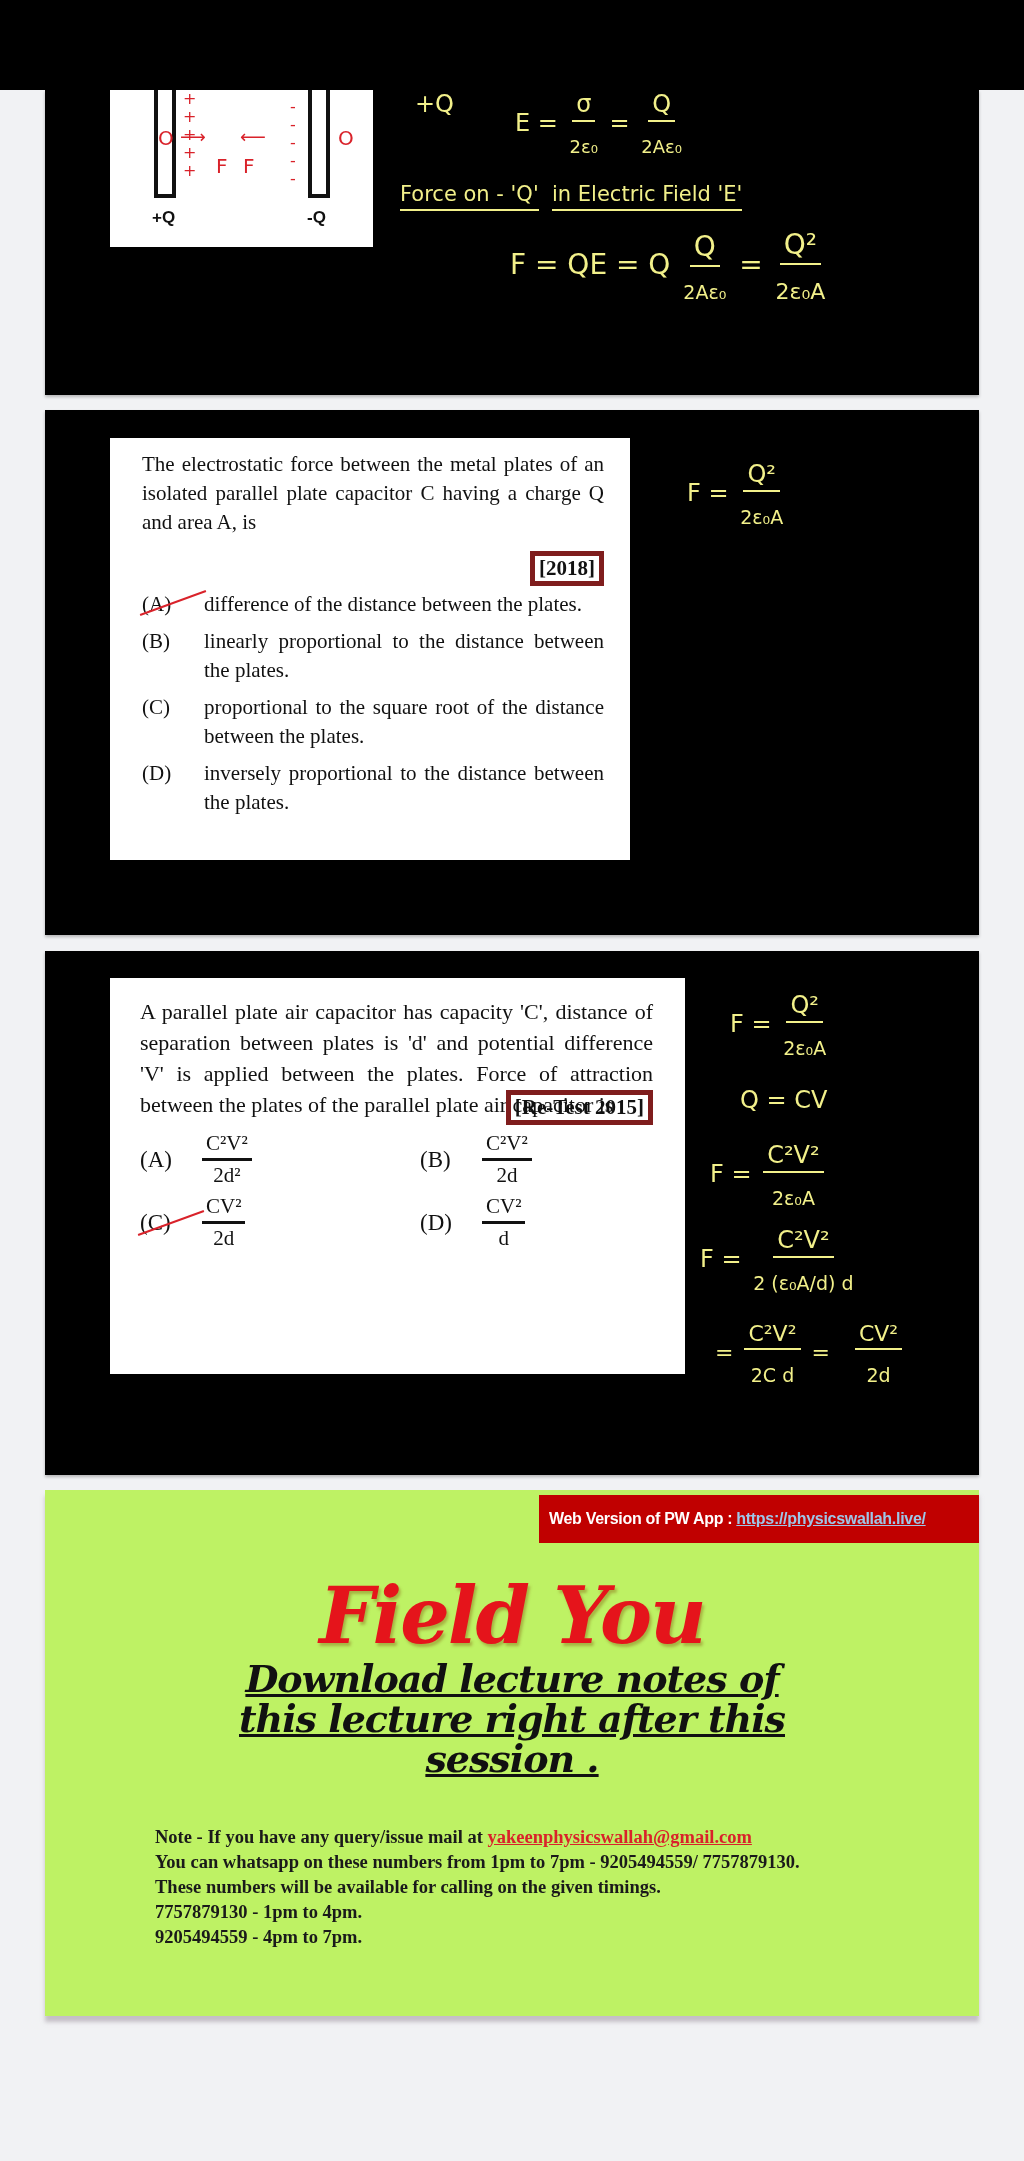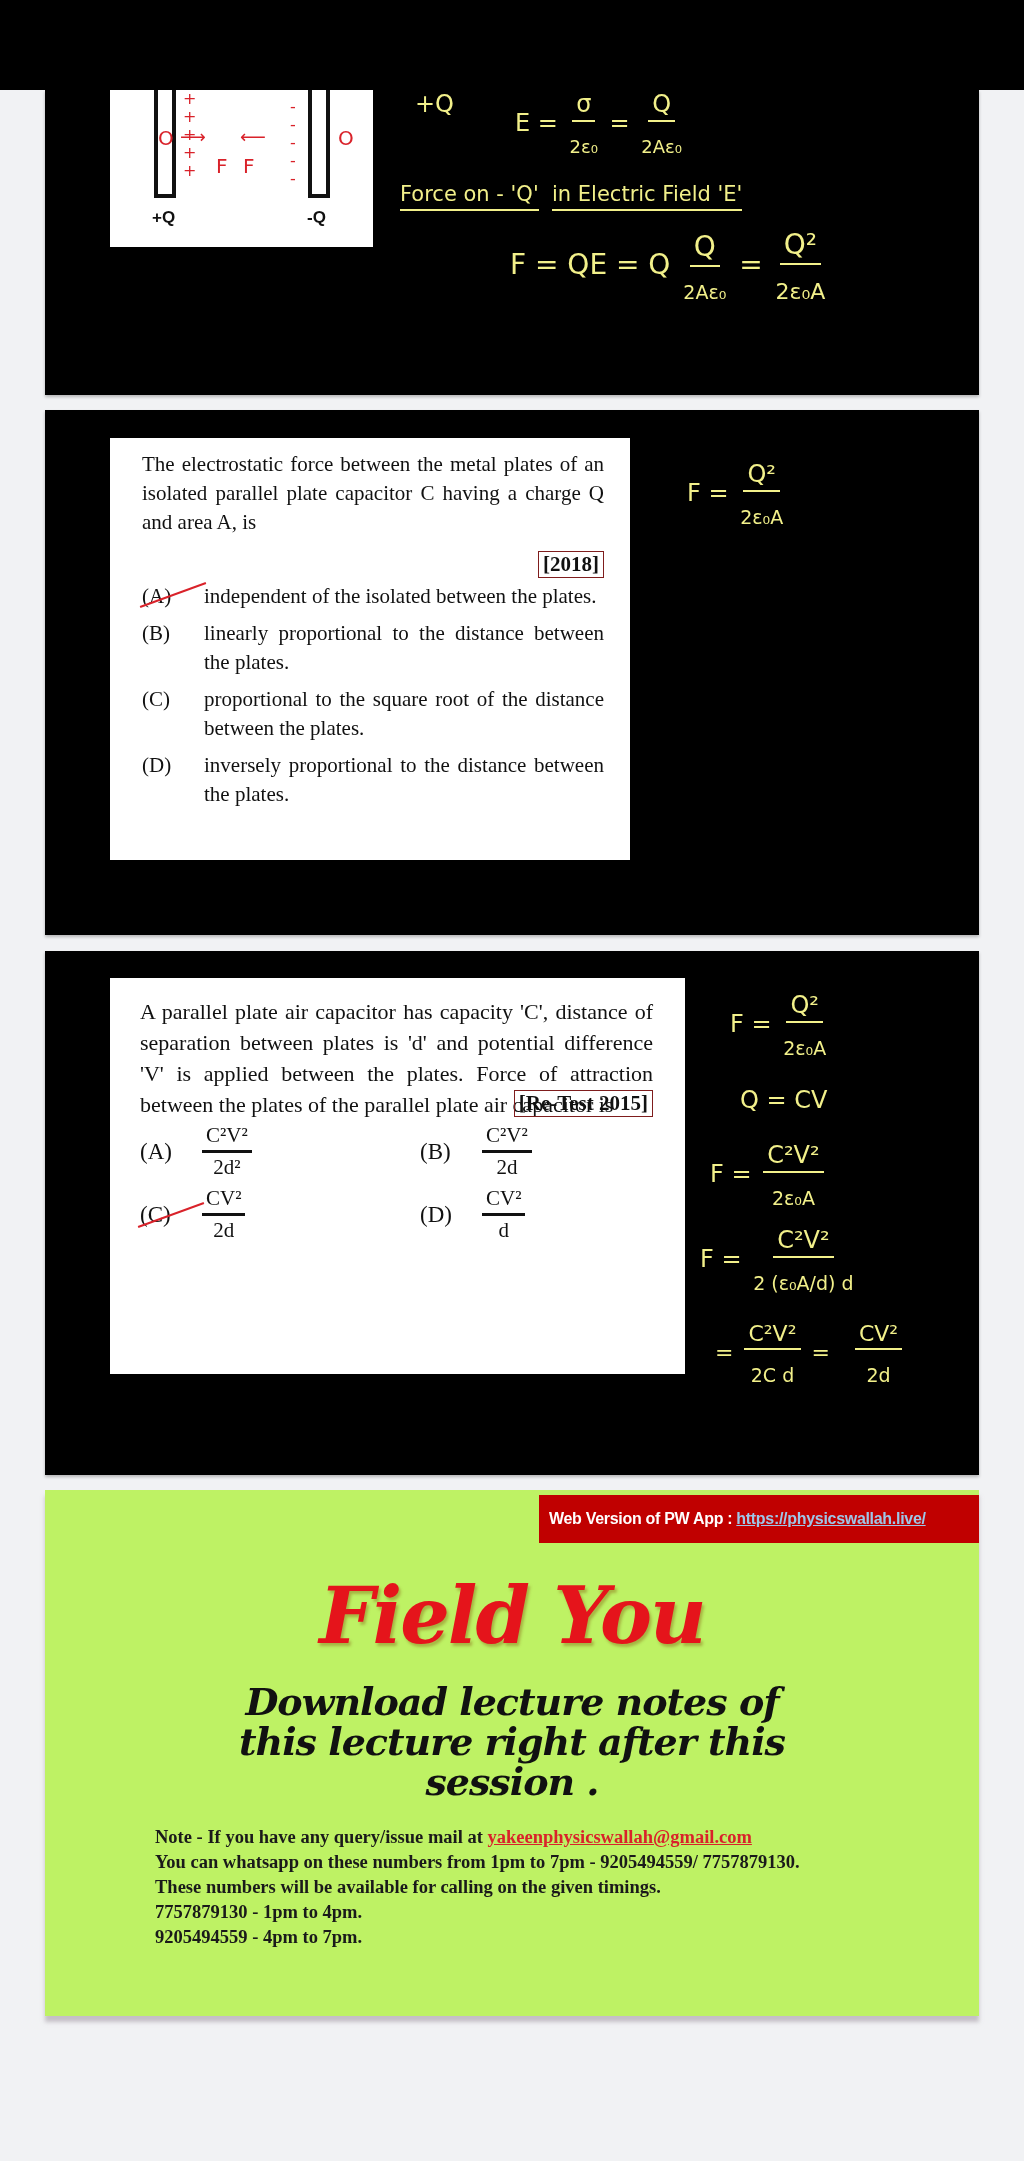--- a/index.html
+++ b/index.html
@@ -24,39 +24,39 @@
   .plate { position: absolute; top: 0; width: 22px; height: 108px; border: 4px solid #111; border-top: none; background: #fff; }
   .diagram .lbl { position: absolute; top: 118px; font-family: "Liberation Sans", sans-serif; font-weight: bold; font-size: 17px; color: #111; }
   .red { color: #d9222a; font-family: "DejaVu Sans", sans-serif; position: absolute; }
   .underline { border-bottom: 2px solid #f2f08a; padding-bottom: 3px; }
 
   
   .qbox { position: absolute; background: #fff; color: #111; font-family: "Liberation Serif", serif; }
   #slide2 .qbox { left: 65px; top: 28px; width: 520px; height: 422px; padding: 12px 26px 0 32px; }
   #slide3 .qbox { left: 65px; top: 27px; width: 575px; height: 396px; padding: 18px 32px 0 30px; }
   .qtext { font-size: 21px; line-height: 29px; text-align: justify; }
-  .year { display: inline-block; border: 1px solid #7f1d1d; padding: 0 4px; font-weight: bold; font-size: 21px; }
+  .year { display: inline-block; border: 5px solid #7f1d1d; padding: 0 4px; font-weight: bold; font-size: 21px; }
   .opt { display: flex; font-size: 21px; line-height: 29px; margin-bottom: 8px; }
   .opt .ol { width: 62px; flex: none; }
   .opt .ot { flex: 1; text-align: justify; }
   .struck { position: relative; color: #111; }
   .struck::after { content: ""; position: absolute; left: -4px; right: -4px; top: 12px; height: 2px; background: #d9222a; transform: rotate(-20deg); }
 
   .optgrid { display: grid; grid-template-columns: 280px 220px; row-gap: 6px; margin-top: 6px; }
   .mopt { display: flex; align-items: center; font-size: 23px; }
   .mopt .ol { width: 62px; }
   .mfrac { display: inline-flex; flex-direction: column; align-items: center; font-size: 21px; }
   .mfrac .num { border-bottom: 3px solid #111; padding: 0 4px 2px; }
   .mfrac .den { padding-top: 2px; }
 
   
   .banner { position: absolute; right: 0; top: 5px; width: 440px; height: 48px; background: #c00000; color: #fff; font-family: "Liberation Sans", sans-serif; font-weight: bold; font-size: 16px; display: flex; align-items: center; padding-left: 10px; letter-spacing: -0.3px; }
   .banner a { color: #9ec6e8; text-decoration: underline; margin-left: 4px; }
   .thanks { position: absolute; left: 0; width: 100%; top: 80px; text-align: center; font-family: "DejaVu Serif", serif; font-style: italic; font-weight: bold; color: #e5141b; font-size: 78px; letter-spacing: -2px; text-shadow: 2px 3px 3px rgba(120,60,0,0.35); }
-  .dl { position: absolute; left: 0; width: 100%; top: 192px; text-align: center; font-family: "DejaVu Serif", serif; font-style: italic; font-weight: bold; color: #111; font-size: 38px; line-height: 40px; letter-spacing: -1px; }
+  .dl { position: absolute; left: 0; width: 100%; top: 169px; text-align: center; font-family: "DejaVu Serif", serif; font-style: italic; font-weight: bold; color: #111; font-size: 38px; line-height: 40px; letter-spacing: -1px; text-decoration: underline; }
   .note { position: absolute; left: 110px; top: 335px; font-family: "Liberation Serif", serif; font-weight: bold; font-size: 18.5px; line-height: 25px; color: #1a1a1a; }
   .note a { color: #d9222a; text-decoration: underline; }
 </style>
 </head>
 <body>
 
 <div class="topbar"></div>
 
 <div class="slide" id="slide1">
   <div class="diagram">
@@ -103,21 +103,21 @@
       </span>
   </div>
 </div>
 
 <div class="slide" id="slide2">
   <div class="qbox">
     <p class="qtext">The electrostatic force between the metal plates of an isolated parallel plate capacitor C having a charge Q and area A, is</p>
     <div style="text-align:right;margin:14px 0 4px;"><span class="year">[2018]</span></div>
     <div class="opt">
         <span class="ol struck">(A)</span>
-        <span class="ot">independent of the isolated between the plates.</span>
+        <span class="ot">difference of the distance between the plates.</span>
       </div>
     <div class="opt">
         <span class="ol">(B)</span>
         <span class="ot">linearly proportional to the distance between the plates.</span>
       </div>
     <div class="opt">
         <span class="ol">(C)</span>
         <span class="ot">proportional to the square root of the distance between the plates.</span>
       </div>
     <div class="opt">

